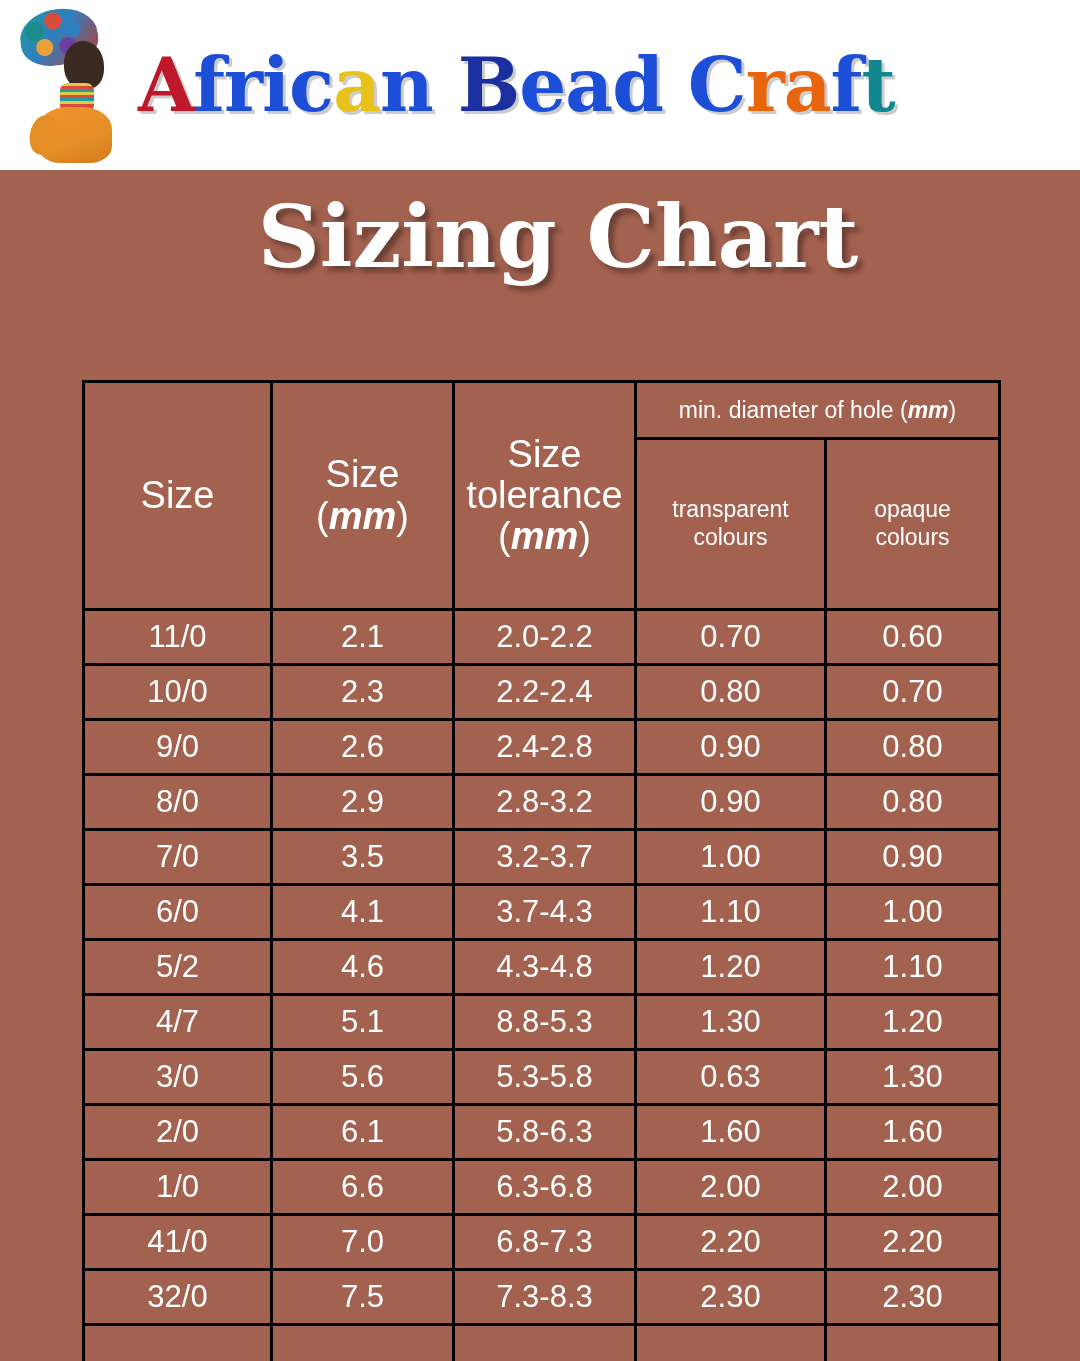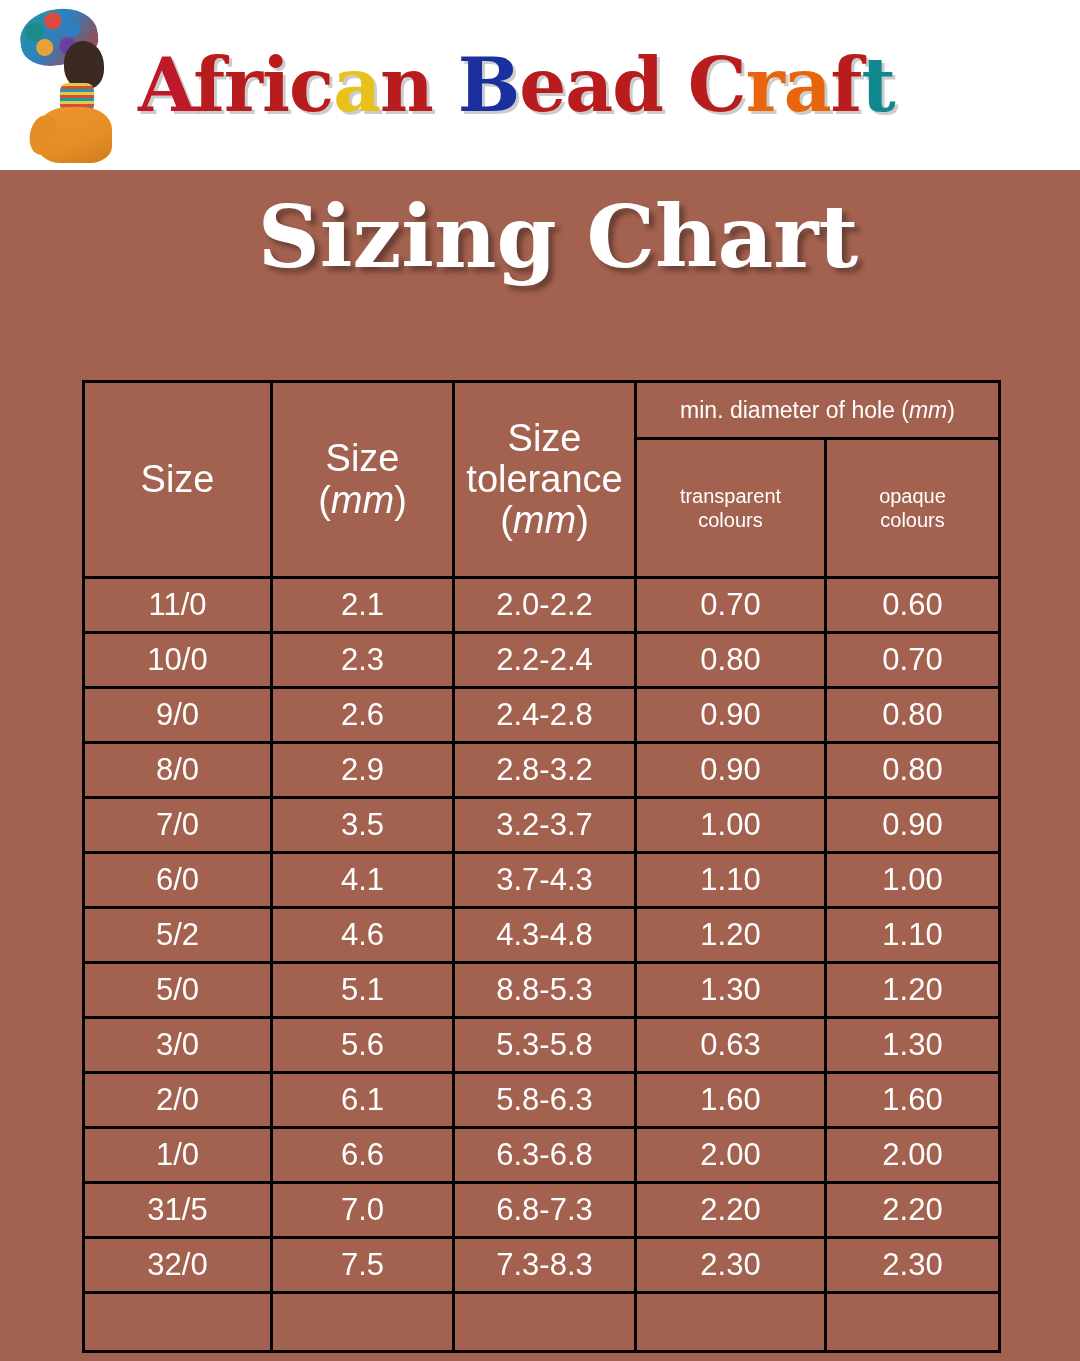--- a/index.html
+++ b/index.html
@@ -81,21 +81,21 @@
   .logo-text {
     font-family: "DejaVu Serif", serif;
     font-weight: bold;
     font-size: 74px;
     letter-spacing: -1px;
     line-height: 1;
     margin-left: 6px;
     white-space: nowrap;
   }
   .logo-text span {
-    color: #b91c1c;
+    color: #1d4ed8;
     text-shadow: 3px 3px 0 rgba(0,0,0,0.20);
   }
   .logo-text .c-red    { color: #c0182b; }
   .logo-text .c-blue   { color: #1b2f9e; }
   .logo-text .c-orange { color: #e8650d; }
   .logo-text .c-teal   { color: #11888f; }
   .logo-text .c-yellow { color: #e8c21a; }
 
   
   .page-title {
@@ -145,26 +145,26 @@
     height: 175px;
     padding: 0 6px;
     line-height: 1.08;
   }
   th.h-hole {
     font-size: 23px;
     height: 46px;
     padding: 4px 6px;
   }
   th.h-sub {
-    font-size: 20px;
+    font-size: 23px;
     height: 128px;
-    padding: 4px 6px;
+    padding: 20px 6px;
     line-height: 1.2;
   }
-  .ital { font-style: italic; }
+  .ital { font-style: italic; font-weight: bold; }
 
   table.sizing td {
     font-size: 31px;
     height: 52px;
     padding: 0;
   }
   tr.blank td { height: 56px; }
 </style>
 </head>
 <body>
@@ -264,21 +264,21 @@
         <td>1.00</td>
       </tr>
       <tr>
         <td>5/2</td>
         <td>4.6</td>
         <td>4.3-4.8</td>
         <td>1.20</td>
         <td>1.10</td>
       </tr>
       <tr>
-        <td>5/0</td>
+        <td>4/7</td>
         <td>5.1</td>
         <td>8.8-5.3</td>
         <td>1.30</td>
         <td>1.20</td>
       </tr>
       <tr>
         <td>3/0</td>
         <td>5.6</td>
         <td>5.3-5.8</td>
         <td>0.63</td>
@@ -292,21 +292,21 @@
         <td>1.60</td>
       </tr>
       <tr>
         <td>1/0</td>
         <td>6.6</td>
         <td>6.3-6.8</td>
         <td>2.00</td>
         <td>2.00</td>
       </tr>
       <tr>
-        <td>31/5</td>
+        <td>41/0</td>
         <td>7.0</td>
         <td>6.8-7.3</td>
         <td>2.20</td>
         <td>2.20</td>
       </tr>
       <tr>
         <td>32/0</td>
         <td>7.5</td>
         <td>7.3-8.3</td>
         <td>2.30</td>

